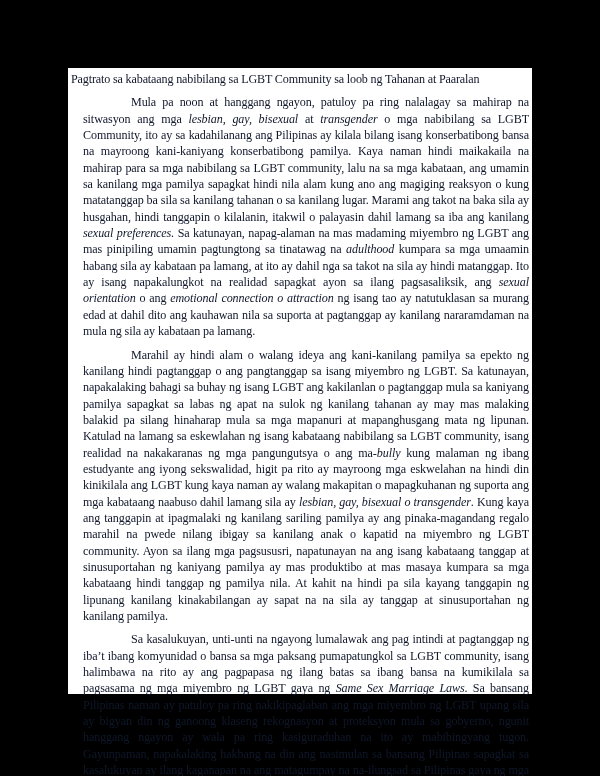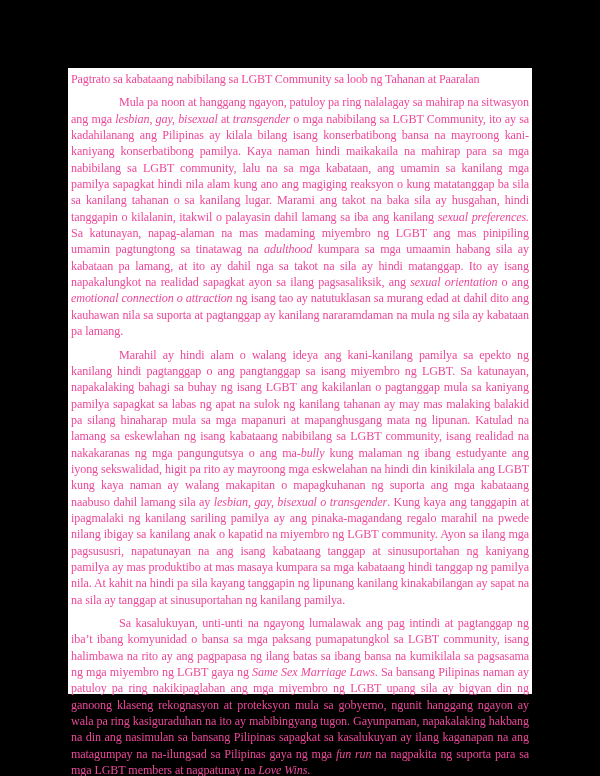--- a/index.html
+++ b/index.html
@@ -16,33 +16,33 @@
     .page {
       position: absolute;
       left: 68px;
       top: 68px;
       width: 464px;
       height: 626px;
       background: #ffffff;
       box-sizing: border-box;
       padding: 3px 3px 0 3px;
       font-family: "Liberation Serif", "DejaVu Serif", serif;
-      color: #ec4899;
+      color: #0f172a;
       font-size: 12.1px;
       line-height: 16.35px;
     }
     .doc-title {
       margin: 0 0 7px 0;
       font-size: 12.1px;
       font-weight: normal;
       white-space: nowrap;
       letter-spacing: -0.15px;
     }
     .para {
-      margin: 0 0 7px 0;
+      margin: 0 0 7px 12px;
       text-align: justify;
       text-indent: 48px;
       letter-spacing: -0.1px;
     }
     .para em { font-style: italic; }
   </style>
 </head>
 <body>
 
 <div class="page">

